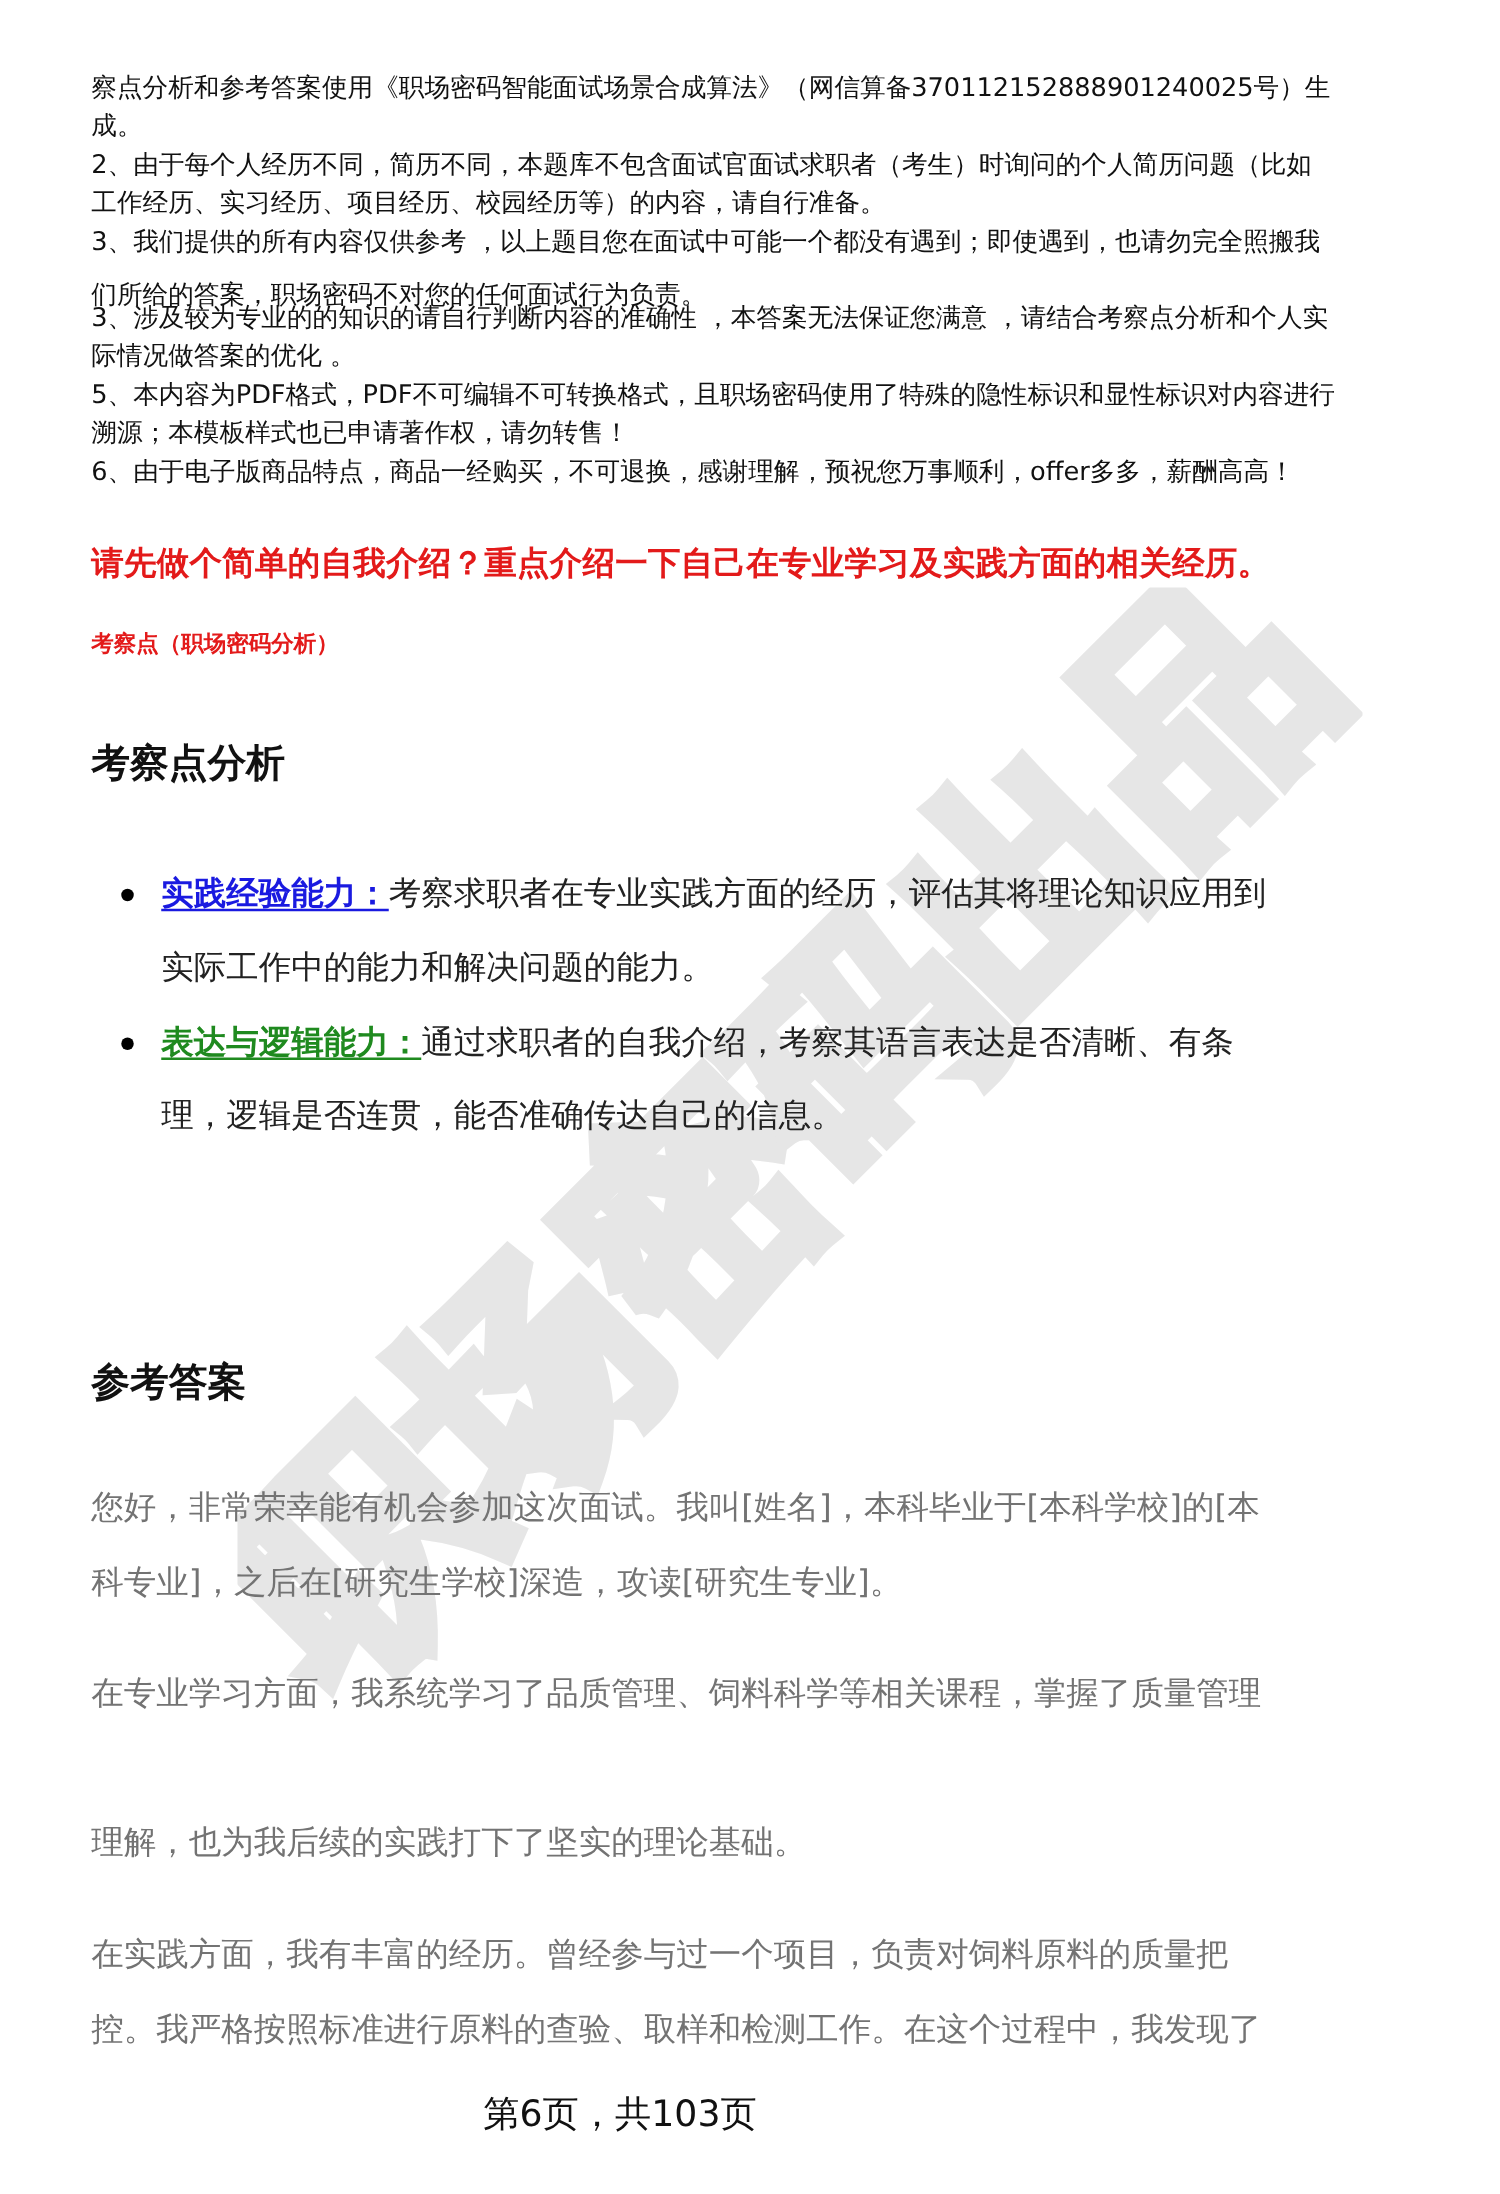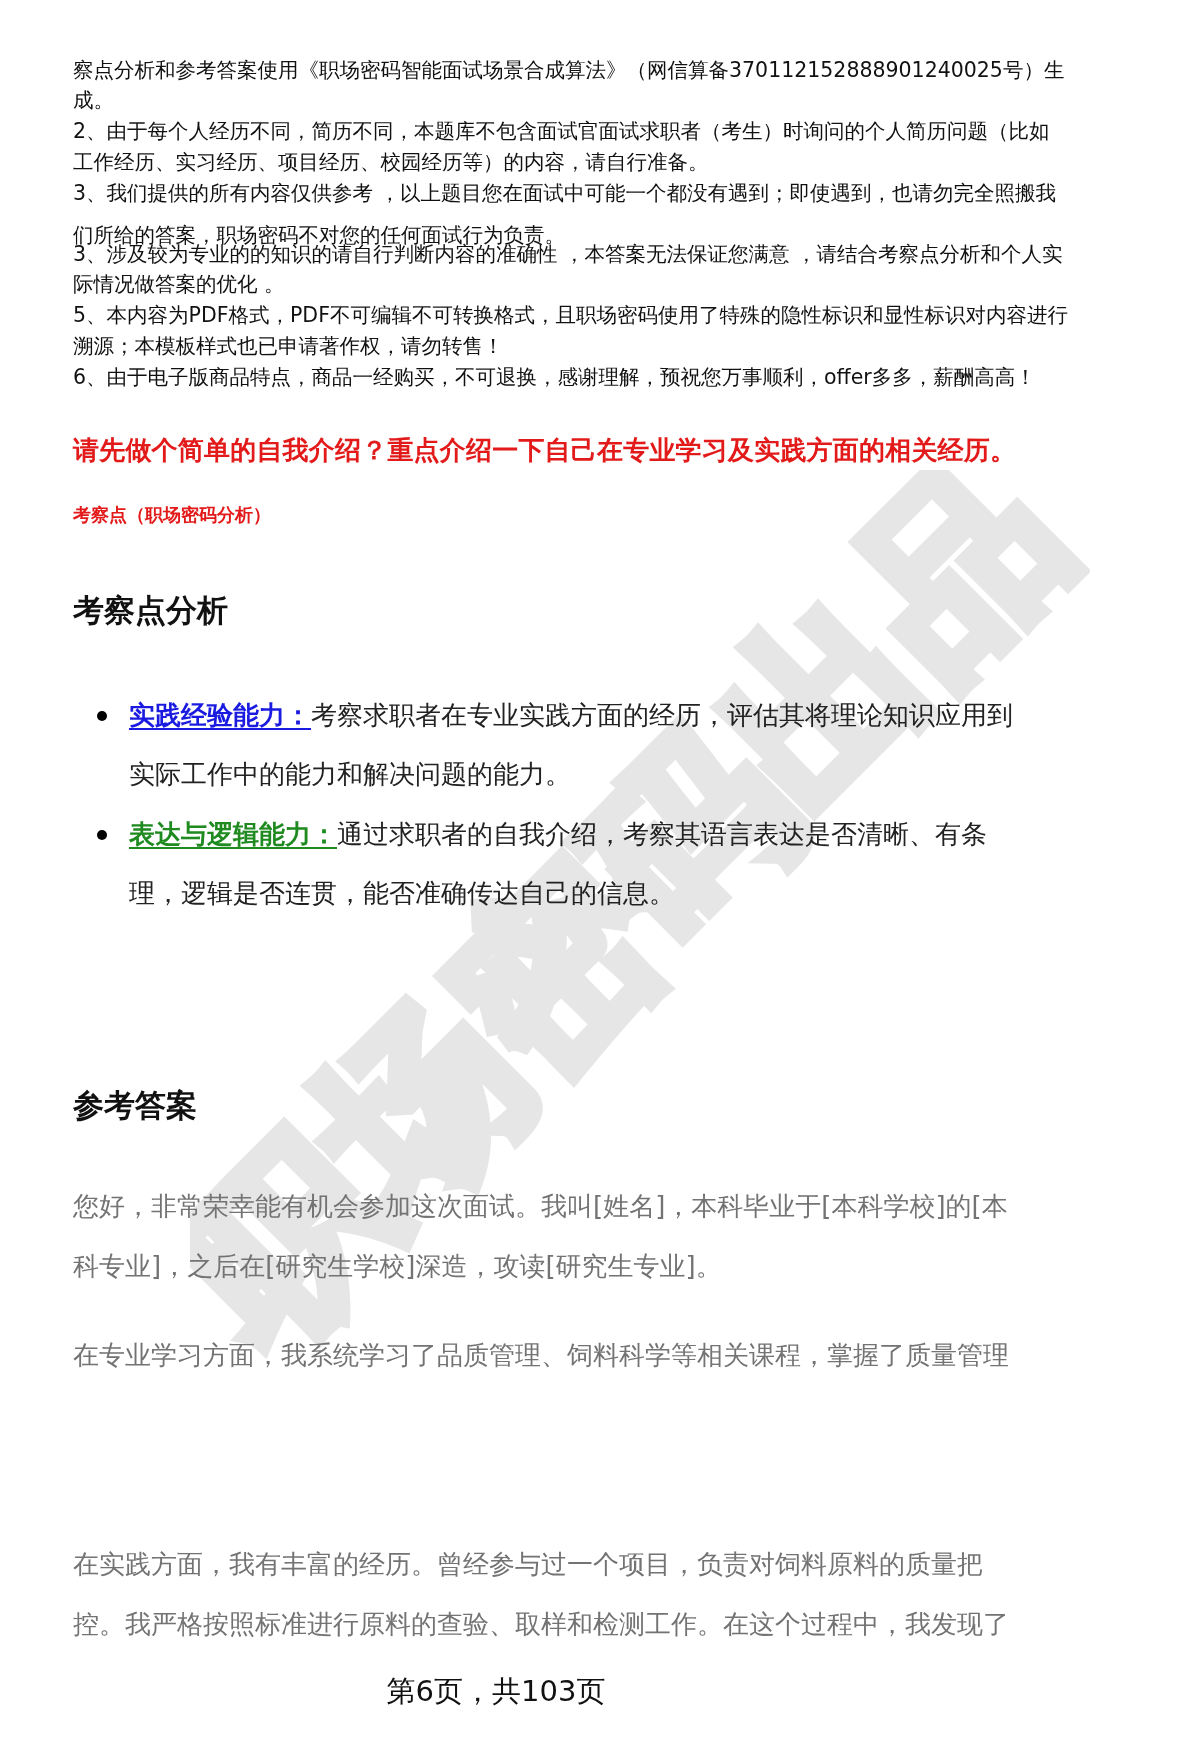--- a/index.html
+++ b/index.html
@@ -172,20 +172,21 @@
     <div class="h2" style="top:1085px">参考答案</div>
 
     <div class="para" style="top:1177px">
       <span>您好，非常荣幸能有机会参加这次面试。我叫[姓名]，本科毕业于[本科学校]的[本</span><br>
       <span>科专业]，之后在[研究生学校]深造，攻读[研究生专业]。</span>
     </div>
 
     <div class="para" style="top:1326px">
       <span>在专业学习方面，我系统学习了品质管理、饲料科学等相关课程，掌握了质量管理</span><br>
       <br>
+      <span>理解，也为我后续的实践打下了坚实的理论基础。</span>
     </div>
 
     <div class="para" style="top:1535px">
       <span>在实践方面，我有丰富的经历。曾经参与过一个项目，负责对饲料原料的质量把</span><br>
       <span>控。我严格按照标准进行原料的查验、取样和检测工作。在这个过程中，我发现了</span>
     </div>
   </div>
 
   <div class="footer">第6页，共103页</div>
 </div>

